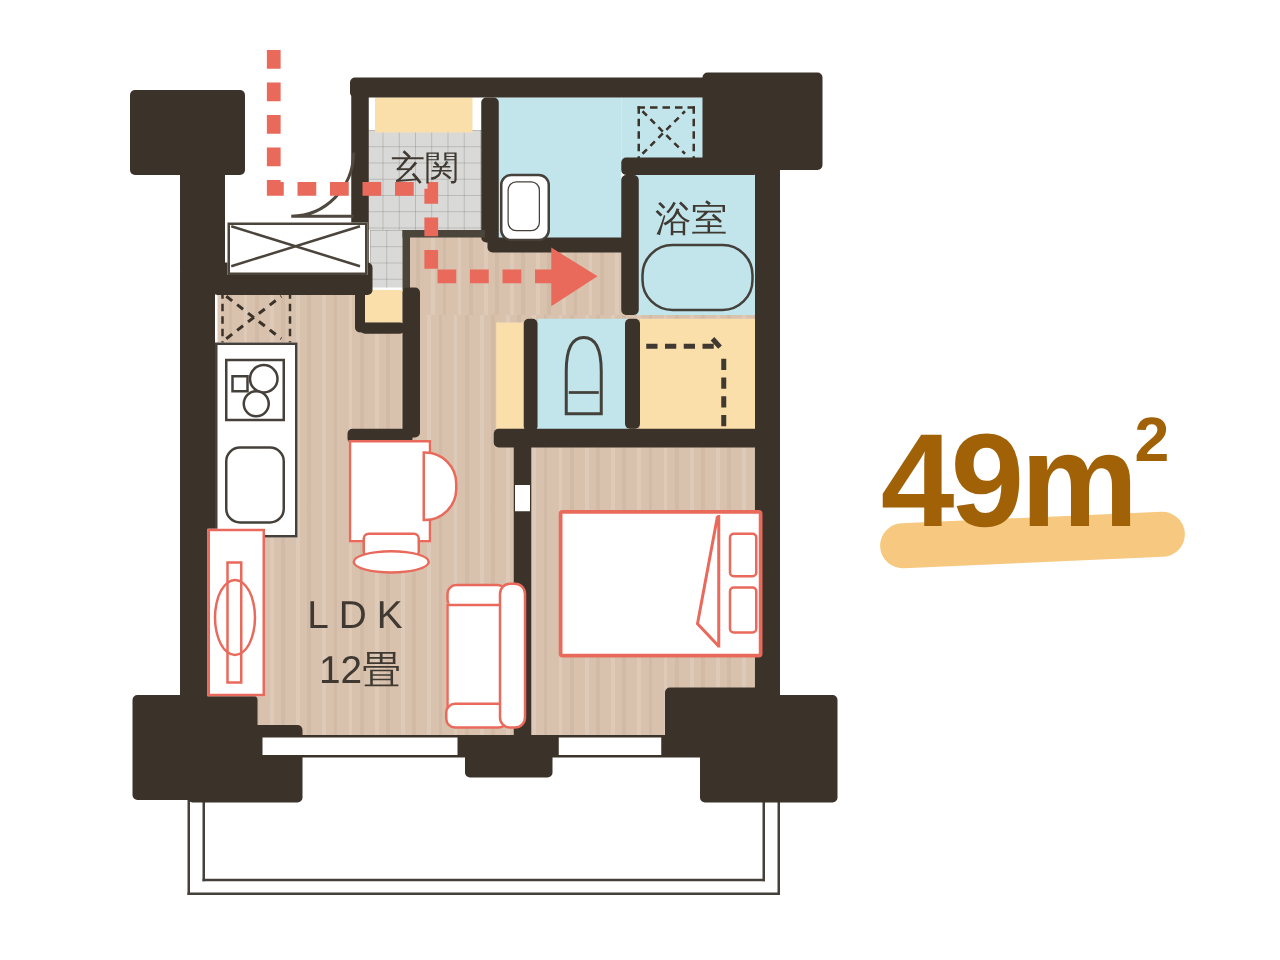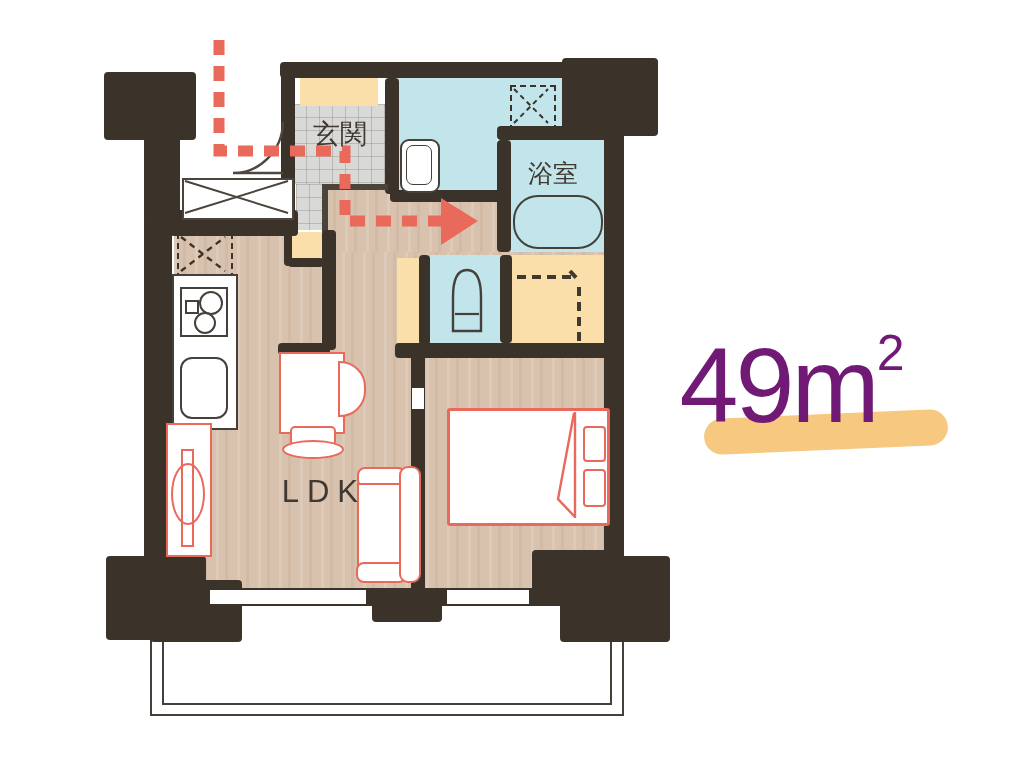--- a/index.html
+++ b/index.html
@@ -24,22 +24,22 @@
   .redline{position:absolute;background:#ffffff;border:2.5px solid #e9695b;}
   .gap{position:absolute;background:#ffffff;}
   .dashedbox{position:absolute;border:2.5px dashed #3b3229;background:transparent;}
   
   .txt{position:absolute;color:#3f3932;text-align:center;line-height:1.25;
        font-family:"Liberation Sans",sans-serif;}
   .fence{position:absolute;border:2px solid #46403a;border-top:none;background:transparent;}
   
   #plan-label{position:absolute;left:700px;top:252px;width:260px;text-align:center;
       font-family:"DejaVu Serif",serif;font-size:76px;color:#f5b878;line-height:1;}
-  #area-wrap{position:absolute;left:632px;top:332px;width:320px;text-align:center;
-      font-family:"Liberation Sans",sans-serif;font-weight:normal;color:#701a75;
+  #area-wrap{position:absolute;left:660px;top:332px;width:320px;text-align:center;
+      font-family:"Liberation Sans",sans-serif;font-weight:bold;color:#a16207;
       font-size:106px;line-height:1;letter-spacing:-3px;}
   #area-wrap .sup{font-size:50px;position:relative;top:-52px;letter-spacing:0;}
   #highlight{position:absolute;left:704px;top:414px;width:244px;height:36px;
       background:#f7c87f;border-radius:18px;transform:rotate(-2.5deg);}
   svg{position:absolute;left:0;top:0;pointer-events:none;}
 </style>
 </head>
 <body>
 
 <div id="stage">
@@ -141,23 +141,24 @@
     <path d="M453 331 L453 297 Q453 270 467 270 Q481 270 481 297 L481 331 Z" stroke="#44403a" stroke-width="2.4" fill="none"></path>
     <line x1="455" y1="314" x2="479" y2="314" stroke="#44403a" stroke-width="2.2"></line>
 
     <path d="M575 412 L575 518 M574 413 L558 499 L575 517" stroke="#e9695b" stroke-width="2.4" fill="none"></path>
 
     <path d="M219 40 V151 H345 V221 H442" stroke="#e9695b" stroke-width="11" stroke-dasharray="15 11" fill="none"></path>
     <polygon points="441,198 441,245 478,221" fill="#e9695b"></polygon>
   </svg>
 
   <div class="txt" style="left:294px;top:118px;width:92px;font-size:27px;">玄関</div>
-  <div class="txt" style="left:507px;top:158px;width:92px;font-size:25px;">浴室</div>
+  <div class="txt" style="left:507px;top:158px;width:92px;font-size:29px;">浴室</div>
   <div class="txt" style="left:210px;top:470px;width:156px;font-size:31px;line-height:1.42;">
-    <div style="letter-spacing:8px;text-align:right;">LDK</div>
+    <div style="letter-spacing:8px;">LDK</div>
+    <div>12畳</div>
   </div>
   <div class="txt" style="left:428px;top:428px;width:146px;font-size:31px;line-height:1.42;">
   </div>
 
   <div id="highlight"></div>
   <div id="area-wrap">
     <span>49</span><span>m</span><span class="sup">2</span>
   </div>
 
 </div>

